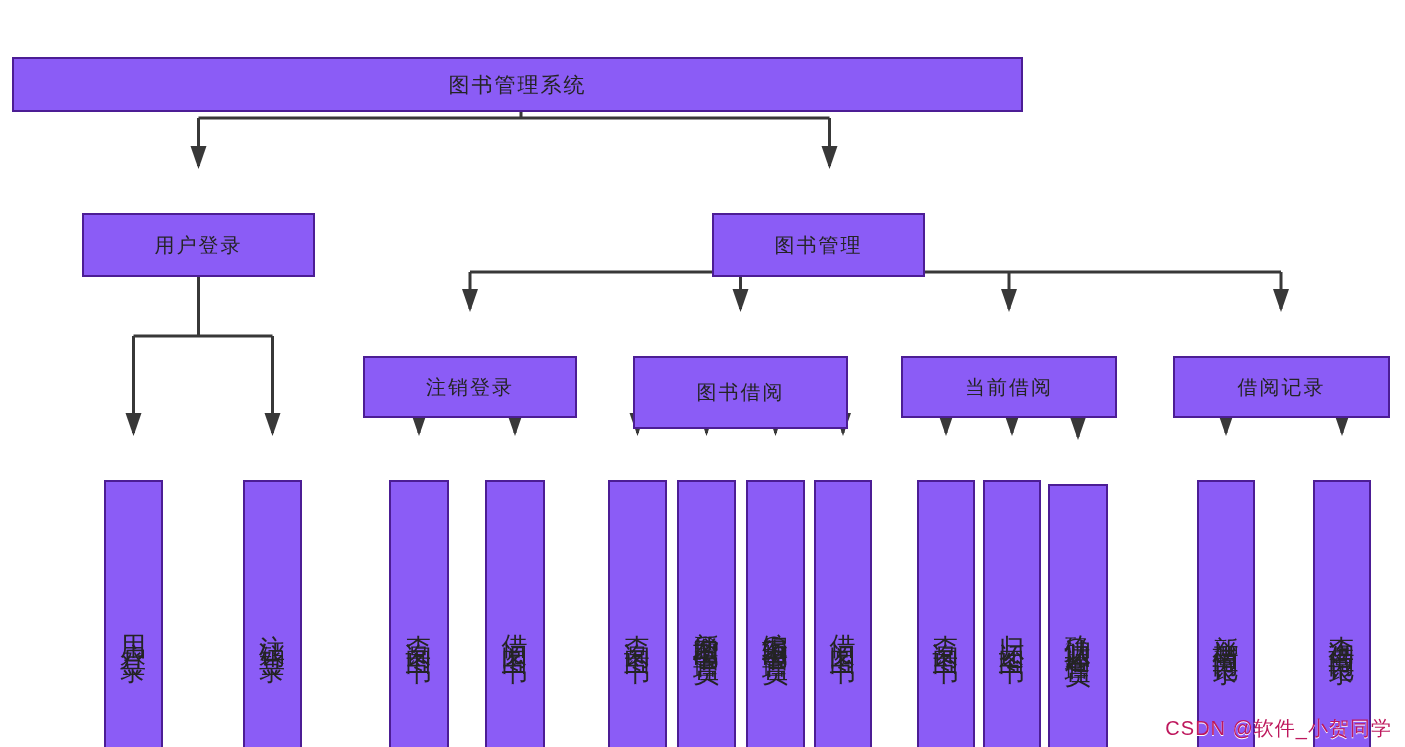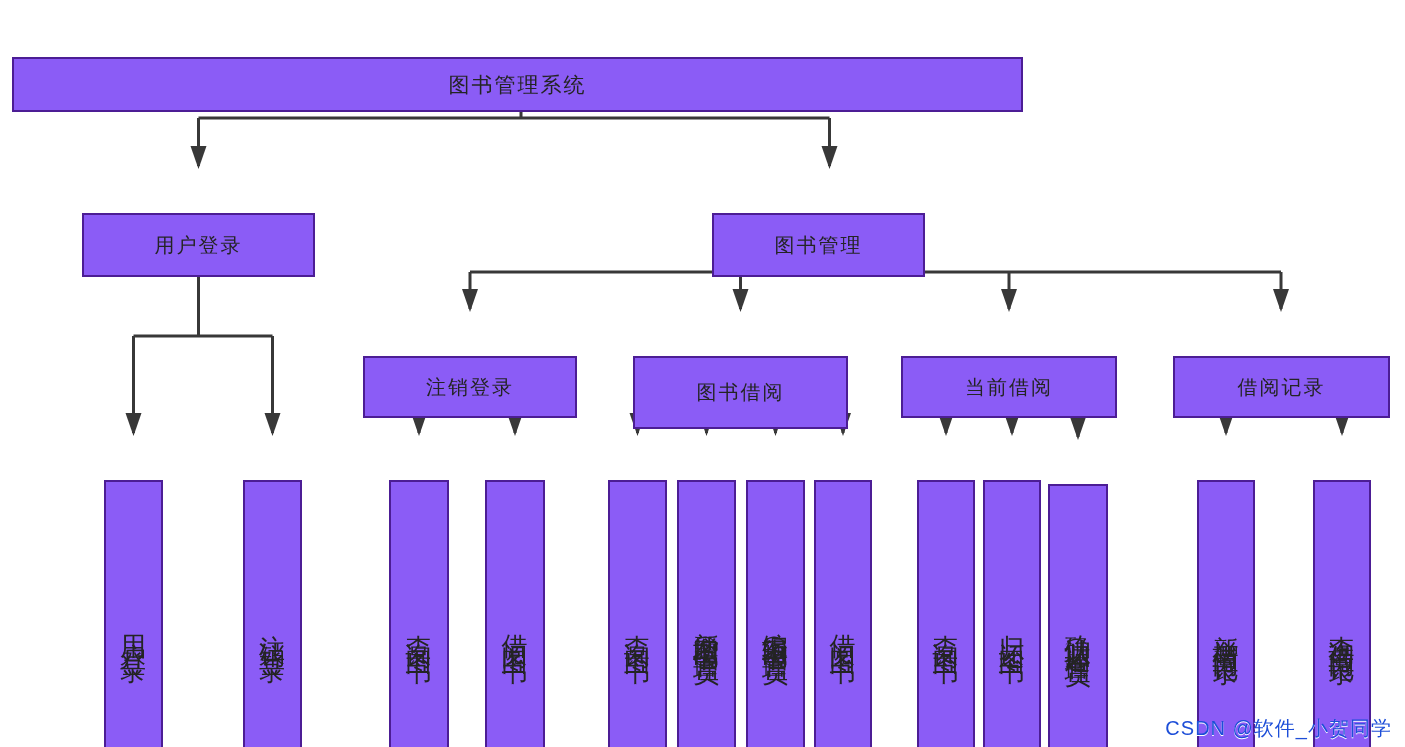--- a/index.html
+++ b/index.html
@@ -17,21 +17,21 @@
   .root-label{font-size:21px;}
   .vtext{
     writing-mode:vertical-rl;text-orientation:mixed;
     font-size:26px;line-height:1;color:#242424;
   }
   .ls4{letter-spacing:8px;}
   .ls6{letter-spacing:5px;}
   .ls9{letter-spacing:4px;}
   .watermark{
     position:absolute;right:13px;bottom:5px;z-index:5;
-    font-size:20px;color:#1d4ed8;letter-spacing:1px;white-space:nowrap;
+    font-size:20px;color:#be185d;letter-spacing:1px;white-space:nowrap;
     text-shadow:0 1px 0 #ffffff;
   }
 </style>
 </head>
 <body>
 
 <div class="canvas">
 
   <svg class="connectors" width="1405" height="747" viewBox="0 0 1405 747">
     <g stroke="#383838" stroke-width="3" fill="none">

